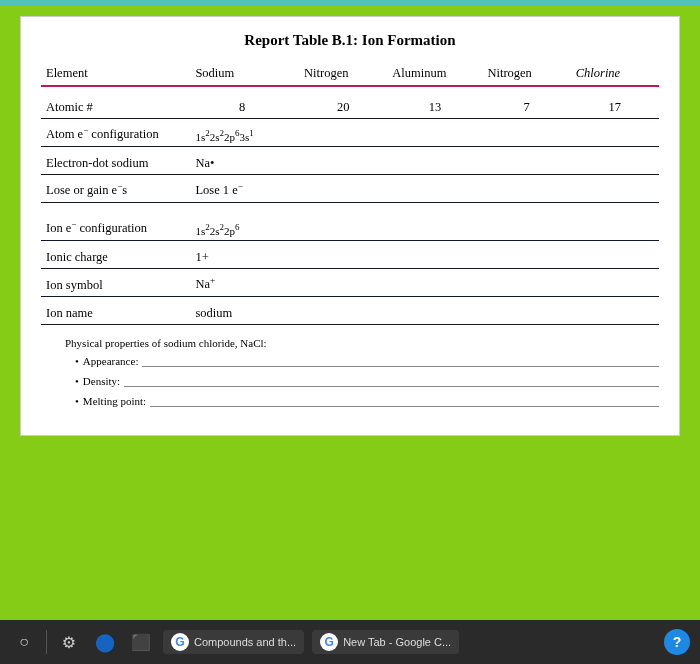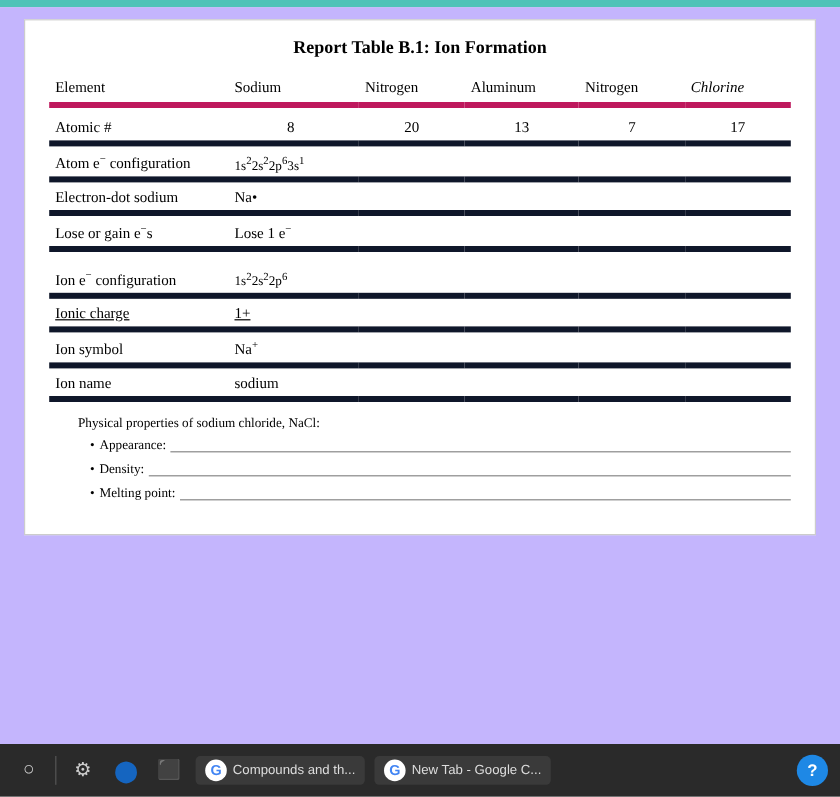--- a/index.html
+++ b/index.html
@@ -13,21 +13,21 @@
     }
     .screen {
       width: 700px;
       height: 664px;
       background: #e8e8e8;
       display: flex;
       flex-direction: column;
     }
     .content-area {
       flex: 1;
-      background: #c4b5fd;
+      background: #84cc16;
       padding: 10px 20px 0 20px;
       overflow: hidden;
     }
     .report-container {
       background: #fff;
       border: 1px solid #ccc;
       padding: 15px 20px 20px 20px;
       max-width: 660px;
       margin: 0 auto;
     }
@@ -42,31 +42,31 @@
       border-collapse: collapse;
       font-size: 12.5px;
     }
     .report-table th, .report-table td {
       padding: 3px 5px;
       vertical-align: bottom;
       text-align: left;
     }
     .report-table thead th {
       font-weight: normal;
-      border-bottom: 5px solid #be185d;
+      border-bottom: 2px solid #be185d;
       padding-bottom: 4px;
     }
     .col-element { width: 22%; }
     .col-sodium { width: 16%; }
     .col-calcium { width: 13%; }
     .col-aluminum { width: 14%; }
     .col-nitrogen { width: 13%; }
     .col-chlorine { width: 13%; font-style: italic; }
     .report-table tbody tr td {
-      border-bottom: 5px solid #0f172a;
+      border-bottom: 1px solid #0f172a;
       padding-top: 5px;
       padding-bottom: 3px;
     }
     .physical-section {
       margin-top: 12px;
       font-size: 11px;
       margin-left: 24px;
     }
     .physical-section .phys-title {
       margin-bottom: 6px;
@@ -221,21 +221,21 @@
 
           <tr style="height:28px;">
             <td>Ion e<sup>−</sup> configuration</td>
             <td style="font-size:11px; white-space:nowrap;">1s<sup>2</sup>2s<sup>2</sup>2p<sup>6</sup></td>
             <td></td>
             <td></td>
             <td></td>
             <td></td>
           </tr>
 
-          <tr style="height:28px;text-decoration:underline;">
+          <tr style="height:28px;">
             <td>Ionic charge</td>
             <td>1+</td>
             <td></td>
             <td></td>
             <td></td>
             <td></td>
           </tr>
 
           <tr style="height:28px;">
             <td>Ion symbol</td>

